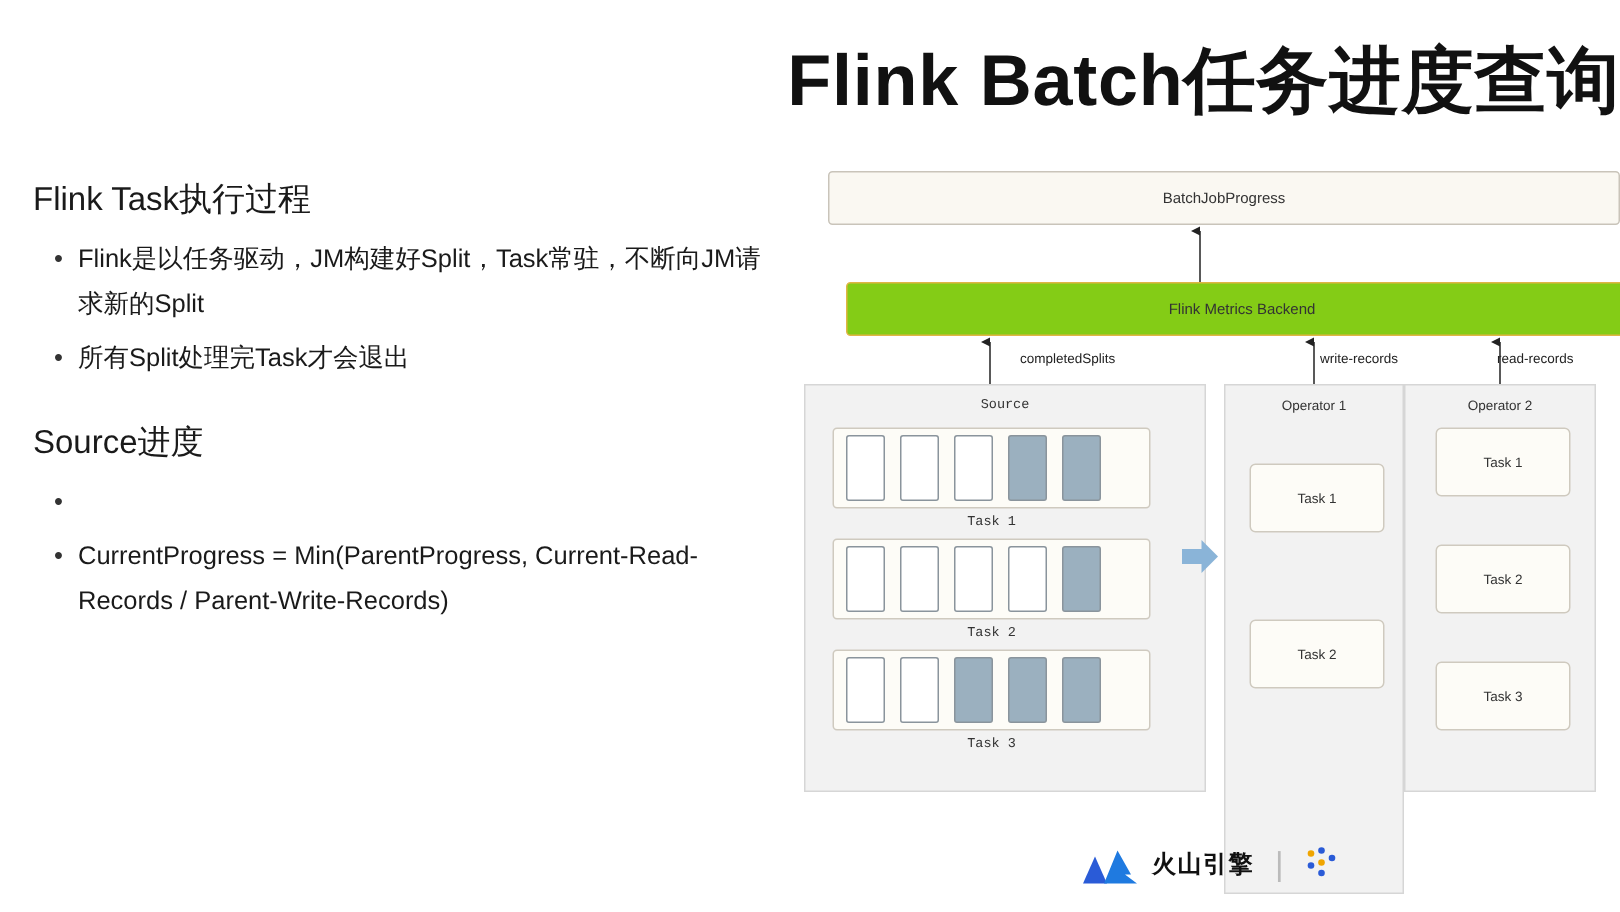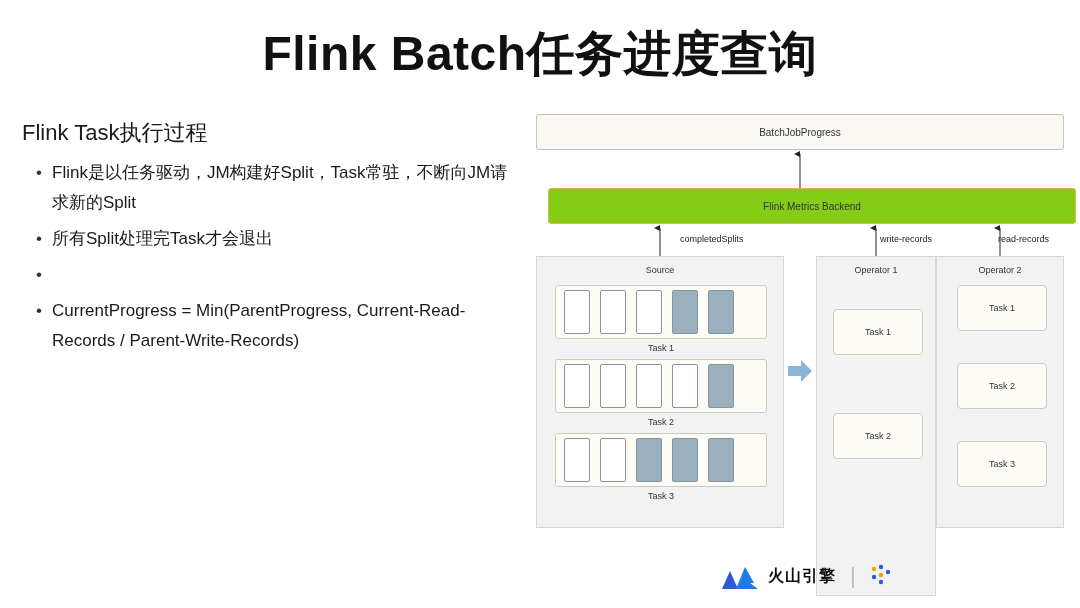--- a/index.html
+++ b/index.html
@@ -15,21 +15,21 @@
     overflow: hidden;
     position: relative;
   }
 
   
   .slide-title {
     position: absolute;
     top: 22px;
     left: 0;
     width: 1080px;
-    text-align: center;
+    text-align: right;
     font-size: 48px;
     font-weight: bold;
     letter-spacing: 0.5px;
     color: #111111;
   }
 
   
   .left-col {
     position: absolute;
     left: 22px;
@@ -70,20 +70,21 @@
     width: 540px;
     height: 428px;
   }
   .box {
     position: absolute;
     box-sizing: border-box;
     display: flex;
     align-items: center;
     justify-content: center;
     text-align: center;
+    margin-left: 16px;
   }
 
   .batch-job {
     left: 8px; top: 6px; width: 528px; height: 36px;
     background: #faf8f2;
     border: 1px solid #c9c4ba;
     border-radius: 3px;
     font-size: 10px;
     color: #333;
   }
@@ -95,21 +96,21 @@
     font-size: 10px;
     color: #333;
   }
 
   .group-panel {
     position: absolute;
     box-sizing: border-box;
     background: #f2f2f2;
     border: 1px solid #d6d6d6;
   }
-  .group-source { left: 8px; top: 148px; width: 248px; height: 272px; }
+  .group-source { left: 8px; top: 148px; width: 268px; height: 272px; font-family: Liberation Mono, monospace; }
   .group-op1 { left: 288px; top: 148px; width: 120px; height: 340px; }
   .group-op2 { left: 408px; top: 148px; width: 128px; height: 272px; }
 
   .group-label {
     position: absolute;
     top: 8px; left: 0; width: 100%;
     text-align: center;
     font-size: 9px;
     color: #333;
   }
@@ -211,20 +212,21 @@
 
   <div class="bullet">
     <span class="dot">•</span>
     <span class="btext">Flink是以任务驱动，JM构建好Split，Task常驻，不断向JM请求新的Split</span>
   </div>
   <div class="bullet">
     <span class="dot">•</span>
     <span class="btext">所有Split处理完Task才会退出</span>
   </div>
 
+  <h2 class="section-head second">Source进度</h2>
   <div class="bullet">
     <span class="dot">•</span>
   </div>
 
   <div class="bullet">
     <span class="dot">•</span>
     <span class="btext">CurrentProgress = Min(ParentProgress, Current-Read-Records / Parent-Write-Records)</span>
   </div>
 </div>
 

